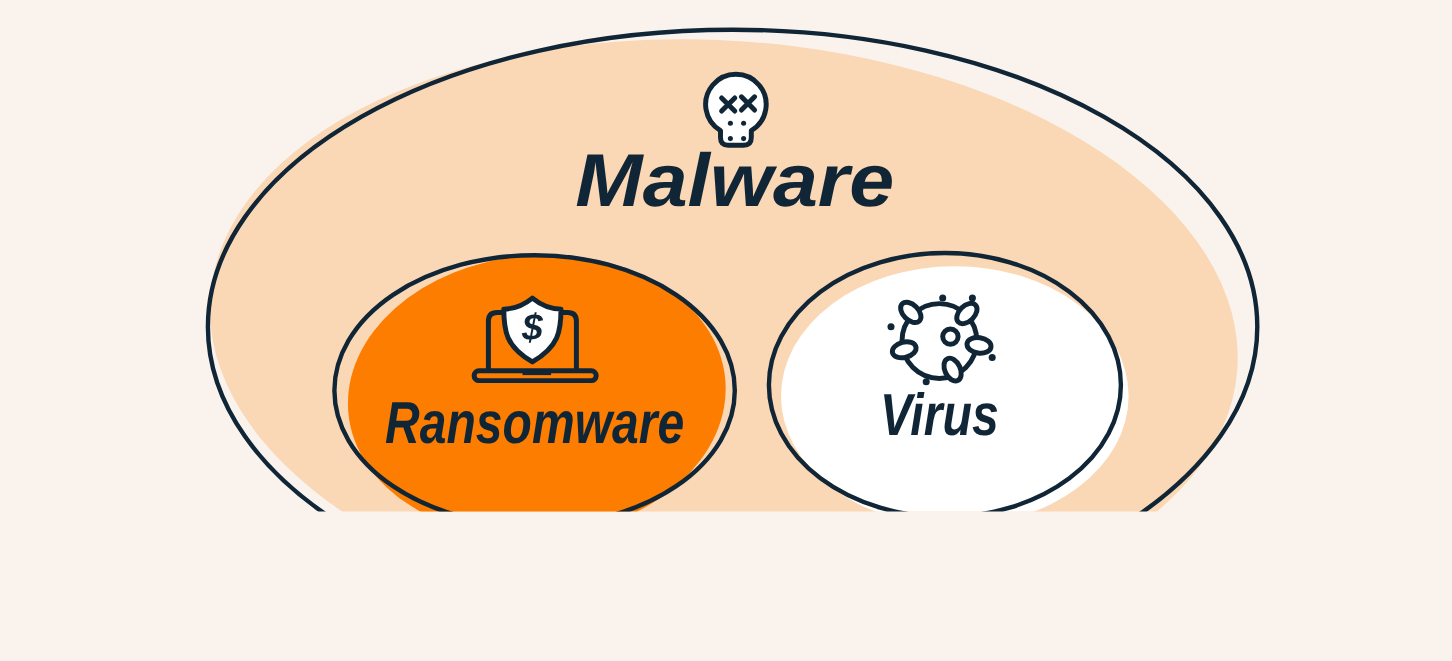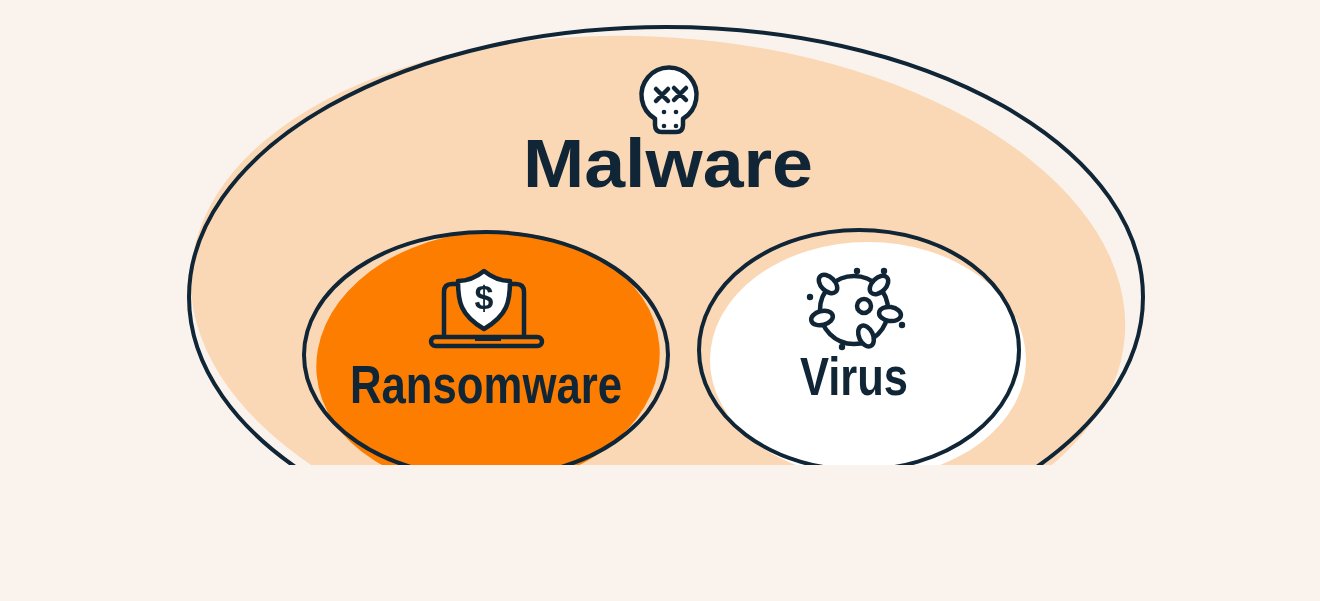--- a/index.html
+++ b/index.html
@@ -5,20 +5,21 @@
   html, body { margin: 0; padding: 0; }
   body {
     background: #faf3ed;
     font-family: "Liberation Sans", sans-serif;
   }
   .stage {
     position: relative;
     width: 1320px;
     height: 465px;
     overflow: hidden;
+    font-style: italic;
   }
   .stage svg { display: block; }
   .set-label {
     font-family: "Liberation Sans", sans-serif;
     font-weight: 700;
     fill: #102636;
   }
 </style>
 </head>
 <body>

